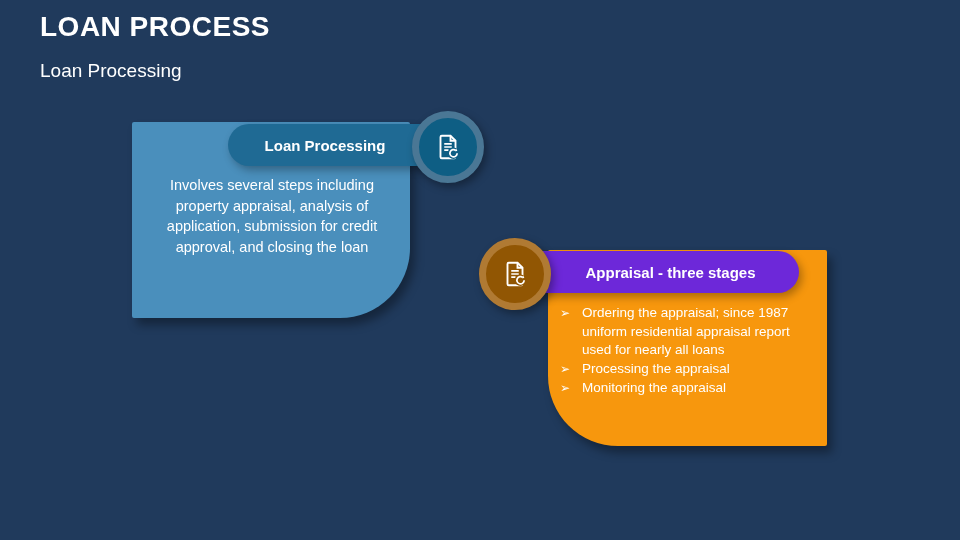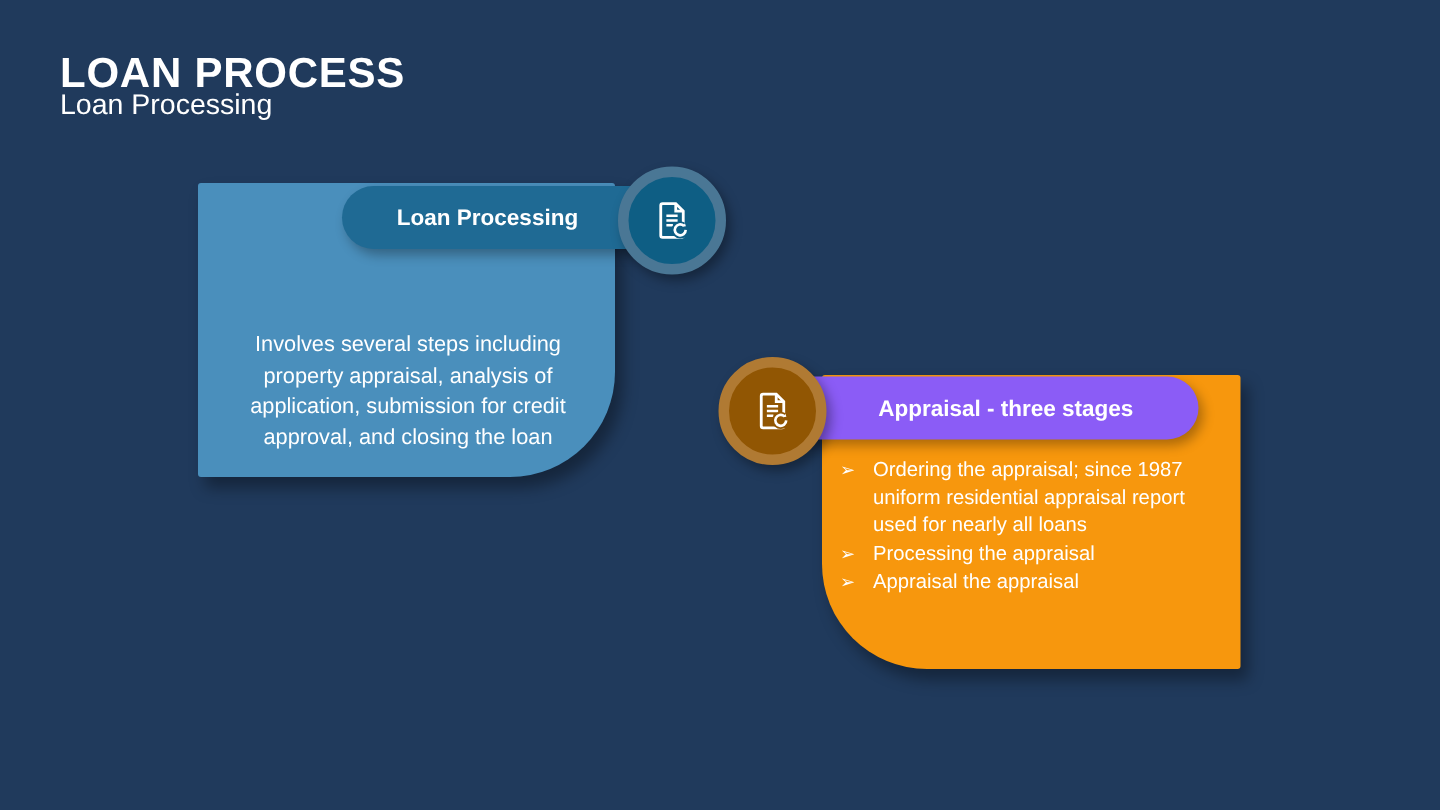--- a/index.html
+++ b/index.html
@@ -12,21 +12,21 @@
     position: relative;
     overflow: hidden;
     background: #203A5C;
     font-family: "Liberation Sans", sans-serif;
     color: #FFFFFF;
   }
 
   .slide-title {
     position: absolute;
     left: 40px;
-    top: 33px;
+    top: 11px;
     font-size: 28px;
     font-weight: bold;
     letter-spacing: 0.5px;
     color: #FFFFFF;
   }
   .slide-subtitle {
     position: absolute;
     left: 40px;
     top: 60px;
     font-size: 19px;
@@ -90,37 +90,36 @@
   }
   .card-blue-body {
     position: absolute;
     left: 148px;
     top: 175px;
     width: 248px;
     font-size: 14.5px;
     line-height: 1.42;
     text-align: center;
     color: #FFFFFF;
-    margin-top: 45px;
   }
 
   
   .card-orange {
     left: 548px;
     top: 250px;
     width: 279px;
     height: 196px;
     background: #F7970D;
     border-radius: 2px 2px 2px 70px;
   }
   .pill-orange {
     left: 500px;
     top: 251px;
     width: 257px;
-    background: #8b5cf6;
+    background: #6d28d9;
     padding-left: 42px;
   }
   .badge-orange {
     left: 479px;
     top: 238px;
     background: #915603;
     border: 7px solid #B07A33;
   }
   .bullet-list {
     position: absolute;
@@ -188,21 +187,21 @@
   <li class="bullet-item">
     <span class="bullet-marker">➢</span>
     <span class="bullet-text">Ordering the appraisal; since 1987 uniform residential appraisal report used for nearly all loans</span>
   </li>
   <li class="bullet-item">
     <span class="bullet-marker">➢</span>
     <span class="bullet-text">Processing the appraisal</span>
   </li>
   <li class="bullet-item">
     <span class="bullet-marker">➢</span>
-    <span class="bullet-text">Appraisal the appraisal</span>
+    <span class="bullet-text">Monitoring the appraisal</span>
   </li>
 </ul>
 
 <div class="pill pill-orange">
   <span class="pill-label">Appraisal - three stages</span>
 </div>
 
 <div class="icon-badge badge-orange">
   <span>
     <svg class="doc-icon" viewBox="0 0 24 24" aria-hidden="true">

